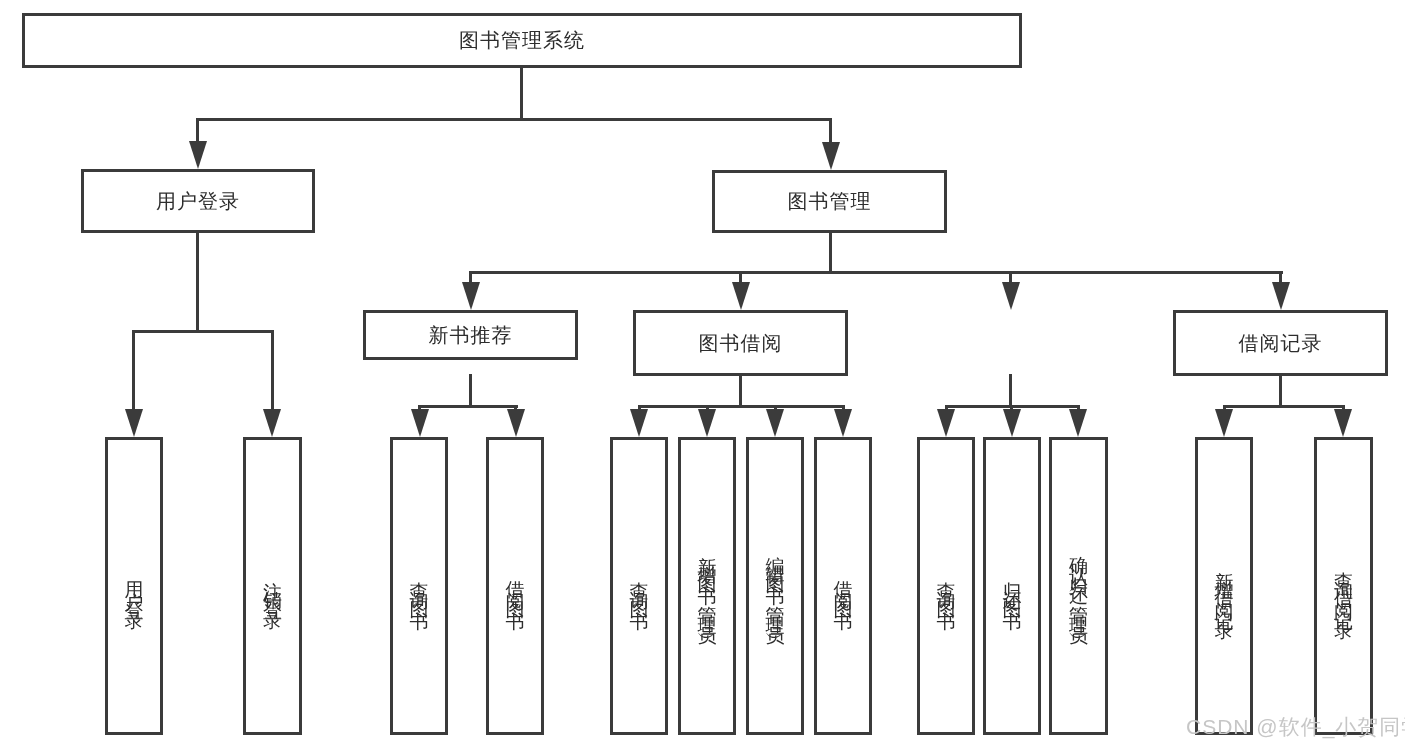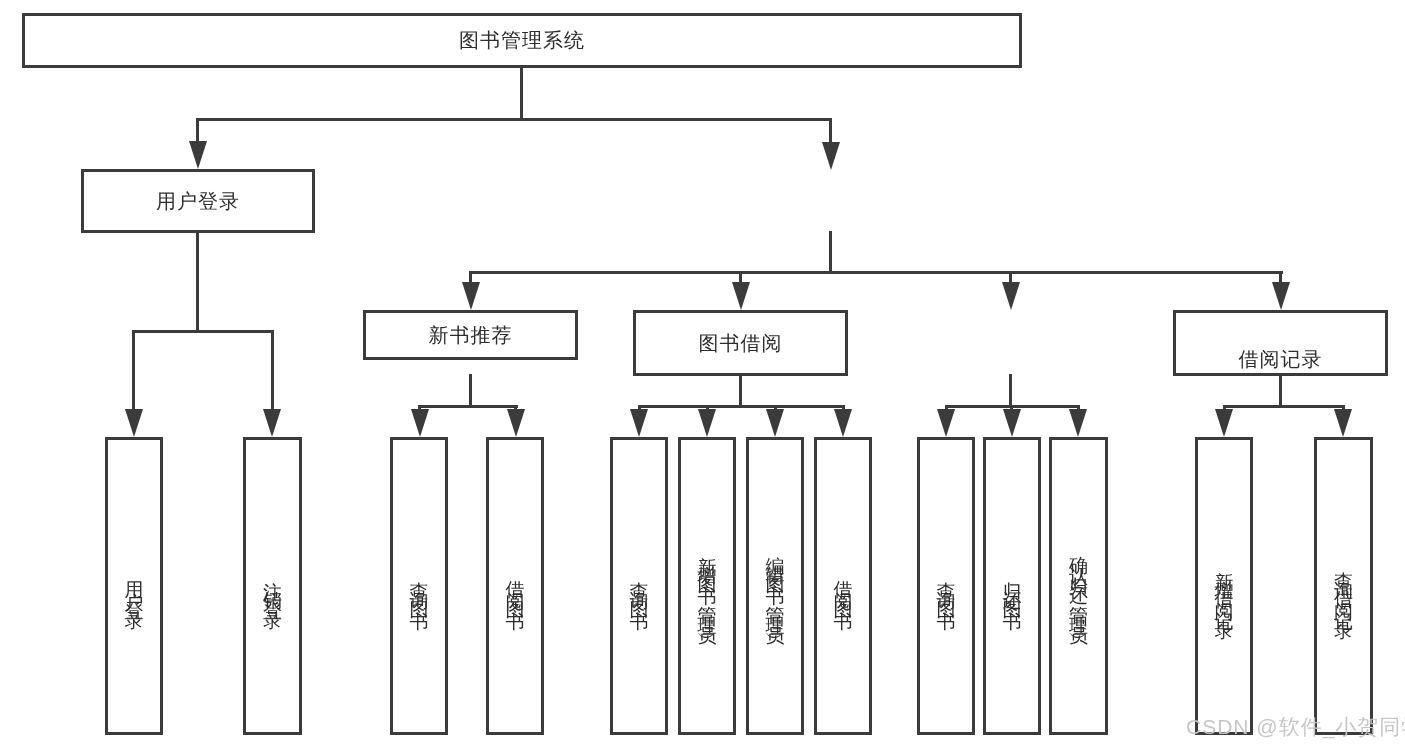--- a/index.html
+++ b/index.html
@@ -51,20 +51,23 @@
   <div class="cline" style="left:520px; top:66px; width:3px; height:54px;"></div>
   <div class="cline" style="left:196px; top:118px; width:636px; height:3px;"></div>
   <div class="cline" style="left:196px; top:118px; width:3px; height:26px;"></div>
   <div class="arrow" style="left:189px; top:141px;"></div>
   <div class="cline" style="left:829px; top:118px; width:3px; height:26px;"></div>
   <div class="arrow" style="left:822px; top:142px;"></div>
 
   <div class="hbox" style="left:81px; top:169px; width:234px; height:64px;">
     <span>用户登录</span>
   </div>
+  <div class="hbox" style="left:712px; top:170px; width:235px; height:63px;">
+    <span>图书管理</span>
+  </div>
 
   <div class="cline" style="left:196px; top:231px; width:3px; height:102px;"></div>
   <div class="cline" style="left:132px; top:330px; width:142px; height:3px;"></div>
   <div class="cline" style="left:132px; top:330px; width:3px; height:80px;"></div>
   <div class="arrow" style="left:125px; top:409px;"></div>
   <div class="cline" style="left:271px; top:330px; width:3px; height:80px;"></div>
   <div class="arrow" style="left:263px; top:409px;"></div>
 
   <div class="cline" style="left:829px; top:231px; width:3px; height:42px;"></div>
   <div class="cline" style="left:469px; top:271px; width:814px; height:3px;"></div>
@@ -76,21 +79,21 @@
   <div class="arrow" style="left:1002px; top:282px;"></div>
   <div class="cline" style="left:1279px; top:271px; width:3px; height:13px;"></div>
   <div class="arrow" style="left:1272px; top:282px;"></div>
 
   <div class="hbox" style="left:363px; top:310px; width:215px; height:50px;">
     <span>新书推荐</span>
   </div>
   <div class="hbox" style="left:633px; top:310px; width:215px; height:66px;">
     <span>图书借阅</span>
   </div>
-  <div class="hbox" style="left:1173px; top:310px; width:215px; height:66px;align-items:flex-end;">
+  <div class="hbox" style="left:1173px; top:310px; width:215px; height:66px;">
     <span>借阅记录</span>
   </div>
 
   <div class="cline" style="left:469px; top:374px; width:3px; height:33px;"></div>
   <div class="cline" style="left:418px; top:405px; width:100px; height:3px;"></div>
   <div class="cline" style="left:418px; top:405px; width:3px; height:6px;"></div>
   <div class="arrow" style="left:411px; top:409px;"></div>
   <div class="cline" style="left:514px; top:405px; width:3px; height:6px;"></div>
   <div class="arrow" style="left:507px; top:409px;"></div>
 

